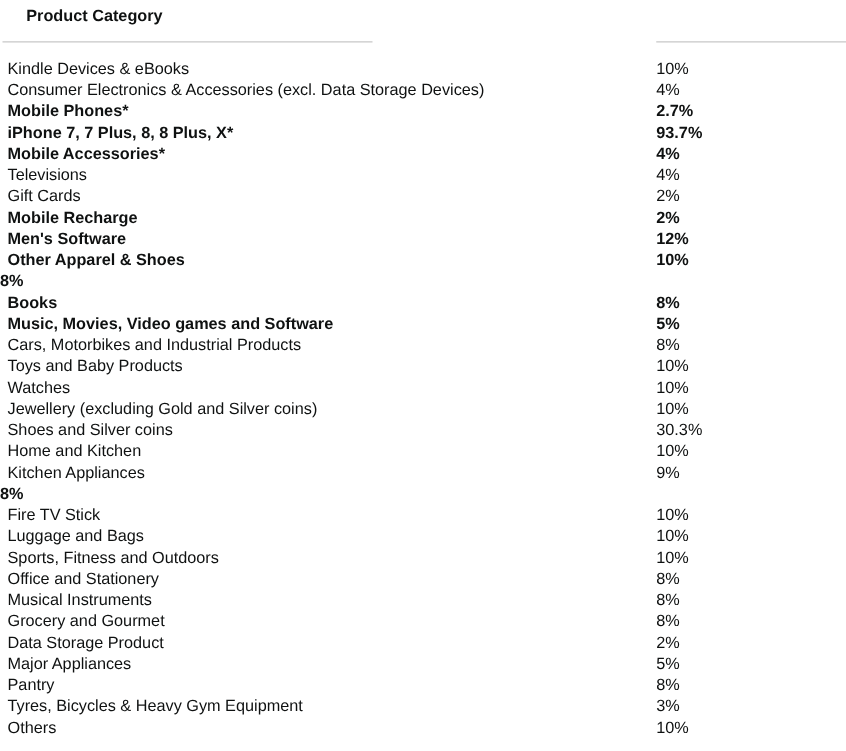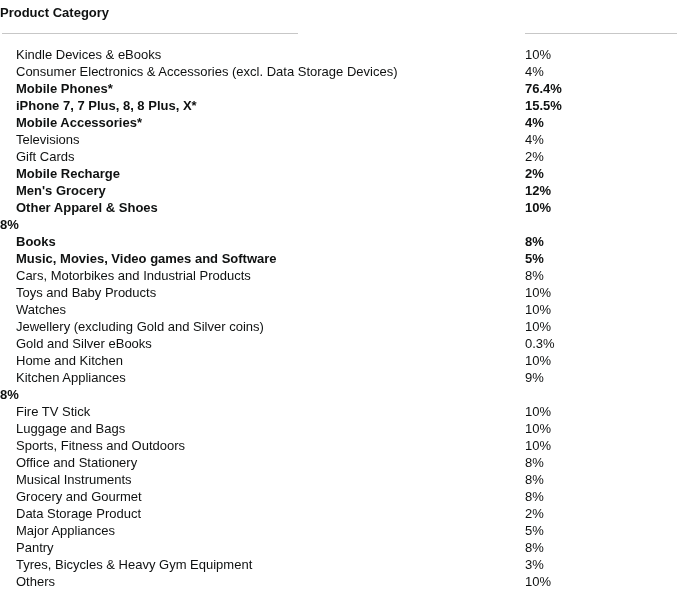--- a/index.html
+++ b/index.html
@@ -28,38 +28,38 @@
     display: grid;
     grid-template-columns: 525px 1fr;
     height: 34px;
   }
   .th {
     position: relative;
     font-weight: 700;
     padding-top: 5px;
     line-height: 16px;
   }
-  .th.cat { padding-left: 0; }
+  .th.cat { padding-left: 21px; }
   .divider {
     position: absolute;
     bottom: 0;
     height: 1px;
     background: var(--divider-color);
   }
   .divider.left  { left: 2px; width: 296px; }
   .divider.right { left: 0; right: 0; }
   .tbody { padding-top: 12px; }
   .tr {
     display: grid;
     grid-template-columns: 525px 1fr;
     line-height: 17px;
   }
   .tr.bold { font-weight: 700; }
   .td.cat {
-    padding-left: 16px;
+    padding-left: 6px;
     white-space: nowrap;
   }
   .td.rate { white-space: nowrap; }
 </style>
 </head>
 <body>
 
 <div class="page">
   <div class="thead">
     <div class="th cat">
@@ -76,26 +76,26 @@
     <div class="td rate">10%</div>
   </div>
 
   <div class="tr">
     <div class="td cat">Consumer Electronics &amp; Accessories (excl. Data Storage Devices)</div>
     <div class="td rate">4%</div>
   </div>
 
   <div class="tr bold">
     <div class="td cat">Mobile Phones*</div>
-    <div class="td rate">76.4%</div>
+    <div class="td rate">2.7%</div>
   </div>
 
   <div class="tr bold">
     <div class="td cat">iPhone 7, 7 Plus, 8, 8 Plus, X*</div>
-    <div class="td rate">15.5%</div>
+    <div class="td rate">93.7%</div>
   </div>
 
   <div class="tr bold">
     <div class="td cat">Mobile Accessories*</div>
     <div class="td rate">4%</div>
   </div>
 
   <div class="tr">
     <div class="td cat">Televisions</div>
     <div class="td rate">4%</div>
@@ -105,21 +105,21 @@
     <div class="td cat">Gift Cards</div>
     <div class="td rate">2%</div>
   </div>
 
   <div class="tr bold">
     <div class="td cat">Mobile Recharge</div>
     <div class="td rate">2%</div>
   </div>
 
   <div class="tr bold">
-    <div class="td cat">Men's Grocery</div>
+    <div class="td cat">Men's Software</div>
     <div class="td rate">12%</div>
   </div>
 
   <div class="tr bold">
     <div class="td cat">Other Apparel &amp; Shoes</div>
     <div class="td rate">10%</div>
   </div>
 
   <div class="tr bold">
     <div class="td rate">8%</div>
@@ -149,22 +149,22 @@
     <div class="td cat">Watches</div>
     <div class="td rate">10%</div>
   </div>
 
   <div class="tr">
     <div class="td cat">Jewellery (excluding Gold and Silver coins)</div>
     <div class="td rate">10%</div>
   </div>
 
   <div class="tr">
-    <div class="td cat">Gold and Silver eBooks</div>
-    <div class="td rate">0.3%</div>
+    <div class="td cat">Shoes and Silver coins</div>
+    <div class="td rate">30.3%</div>
   </div>
 
   <div class="tr">
     <div class="td cat">Home and Kitchen</div>
     <div class="td rate">10%</div>
   </div>
 
   <div class="tr">
     <div class="td cat">Kitchen Appliances</div>
     <div class="td rate">9%</div>

